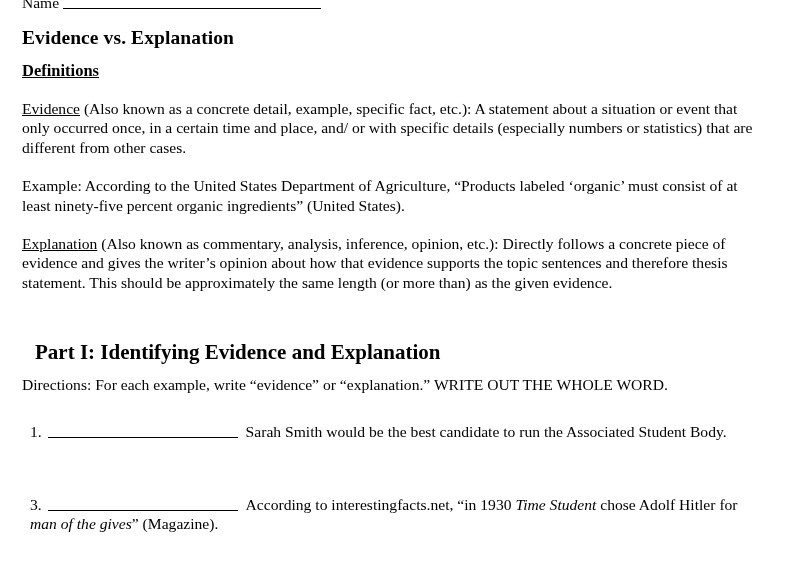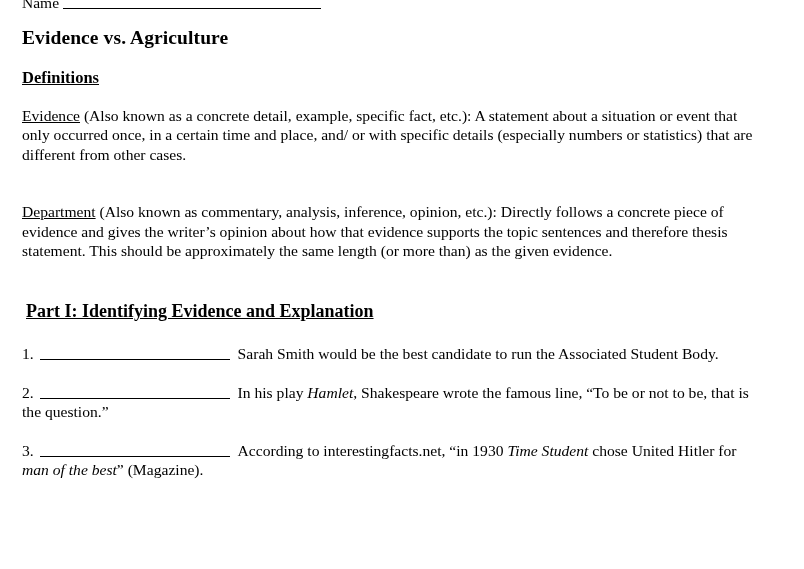--- a/index.html
+++ b/index.html
@@ -55,58 +55,57 @@
     font-size: 19.5px;
     font-weight: bold;
     line-height: 22px;
     margin-top: 15px;
     letter-spacing: 0.1px;
   }
   .subhead {
     font-size: 16.5px;
     font-weight: bold;
     line-height: 19px;
-    margin-top: 19px;
+    margin-top: 12px;
     text-decoration: underline;
     display: inline-block;
   }
 
   
   p.body {
     font-size: 15.6px;
     line-height: 19.4px;
     margin: 0;
     text-align: left;
   }
   .gap-lg { height: 19px; }
   .gap-md { height: 19px; }
 
   u.term { }
   i.ital { font-style: italic; }
 
   
   .part-head {
-    font-size: 18px;
+    font-size: 21px;
     font-weight: bold;
     line-height: 19px;
-    text-decoration: underline;
     display: inline-block;
-    margin: 4px;
+    margin: 13px;
   }
   .directions {
     font-size: 15.6px;
     line-height: 19.4px;
     margin: 0;
   }
 
   
   .item {
     font-size: 15.6px;
     line-height: 19.4px;
-    margin: 0;
+    margin: 8px;
   }
   .item-num { white-space: pre; }
   .answer-blank {
     display: inline-block;
     width: 190px;
     border-bottom: 1.3px solid #000;
     height: 13px;
     margin: 0 2px -1px 2px;
     vertical-align: baseline;
   }
@@ -116,47 +115,48 @@
 <body>
 
 <div class="page">
   <div class="content">
 
     <div class="name-row">
       <span class="name-label">Name</span>
       <span class="name-rule"></span>
     </div>
 
-    <div class="title">Evidence vs. Agriculture</div>
+    <div class="title">Evidence vs. Explanation</div>
 
     <div><span class="subhead">Definitions</span></div>
 
     <div class="gap-lg"></div>
 
     <p class="body"><u class="term">Evidence</u><span> (Also known as a concrete detail, example, specific fact, etc.):  A statement about a situation or event that only occurred once, in a certain time and place, and/ or with specific details (especially numbers or statistics) that are different from other cases.</span></p>
 
     <div class="gap-md"></div>
 
+    <p class="body">Example:  According to the United States Department of Agriculture, “Products labeled ‘organic’ must consist of at least ninety-five percent organic ingredients” (United States).</p>
 
     <div class="gap-md"></div>
 
-    <p class="body"><u class="term">Department</u><span> (Also known as commentary, analysis, inference, opinion, etc.): Directly follows a concrete piece of evidence and gives the writer’s opinion about how that evidence supports the topic sentences and therefore thesis statement.  This should be approximately the same length (or more than) as the given evidence.</span></p>
+    <p class="body"><u class="term">Explanation</u><span> (Also known as commentary, analysis, inference, opinion, etc.): Directly follows a concrete piece of evidence and gives the writer’s opinion about how that evidence supports the topic sentences and therefore thesis statement.  This should be approximately the same length (or more than) as the given evidence.</span></p>
 
     <div class="gap-md"></div>
 
 
     <div class="gap-md"></div>
 
     <div><span class="part-head">Part I:  Identifying Evidence and Explanation</span></div>
+    <p class="directions">Directions:  For each example, write “evidence” or “explanation.”  WRITE OUT THE WHOLE WORD.</p>
 
     <div class="gap-md"></div>
 
     <div id="items-container">
         <p class="item"><span class="item-num">1. </span><span class="answer-blank"></span><span class="blank-gap"></span><span>Sarah Smith would be the best candidate to run the Associated Student Body.</span></p>
         <div class="gap-md"></div>
-        <p class="item"><span class="item-num">2. </span><span class="answer-blank"></span><span class="blank-gap"></span><span>In his play </span><i class="ital">Hamlet</i><span>, Shakespeare wrote the famous line, “To be or not to be, that is the question.”</span></p>
         <div class="gap-md"></div>
-        <p class="item"><span class="item-num">3. </span><span class="answer-blank"></span><span class="blank-gap"></span><span>According to interestingfacts.net, “in 1930 </span><i class="ital">Time Student</i><span> chose United Hitler for </span><i class="ital">man of the best</i><span>” (Magazine).</span></p>
+        <p class="item"><span class="item-num">3. </span><span class="answer-blank"></span><span class="blank-gap"></span><span>According to interestingfacts.net, “in 1930 </span><i class="ital">Time Student</i><span> chose Adolf Hitler for </span><i class="ital">man of the gives</i><span>” (Magazine).</span></p>
         <div class="gap-md"></div>
       </div>
 
   </div>
 </div>
 
 </body></html>

